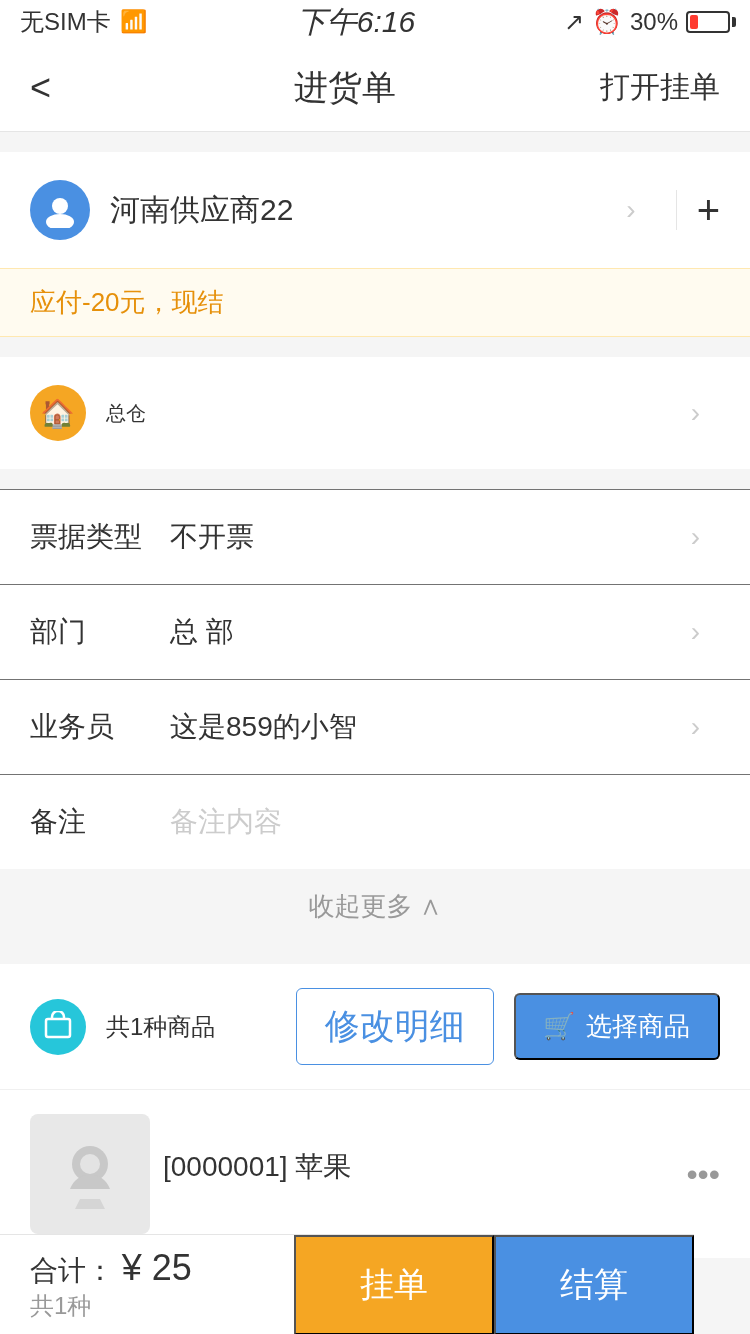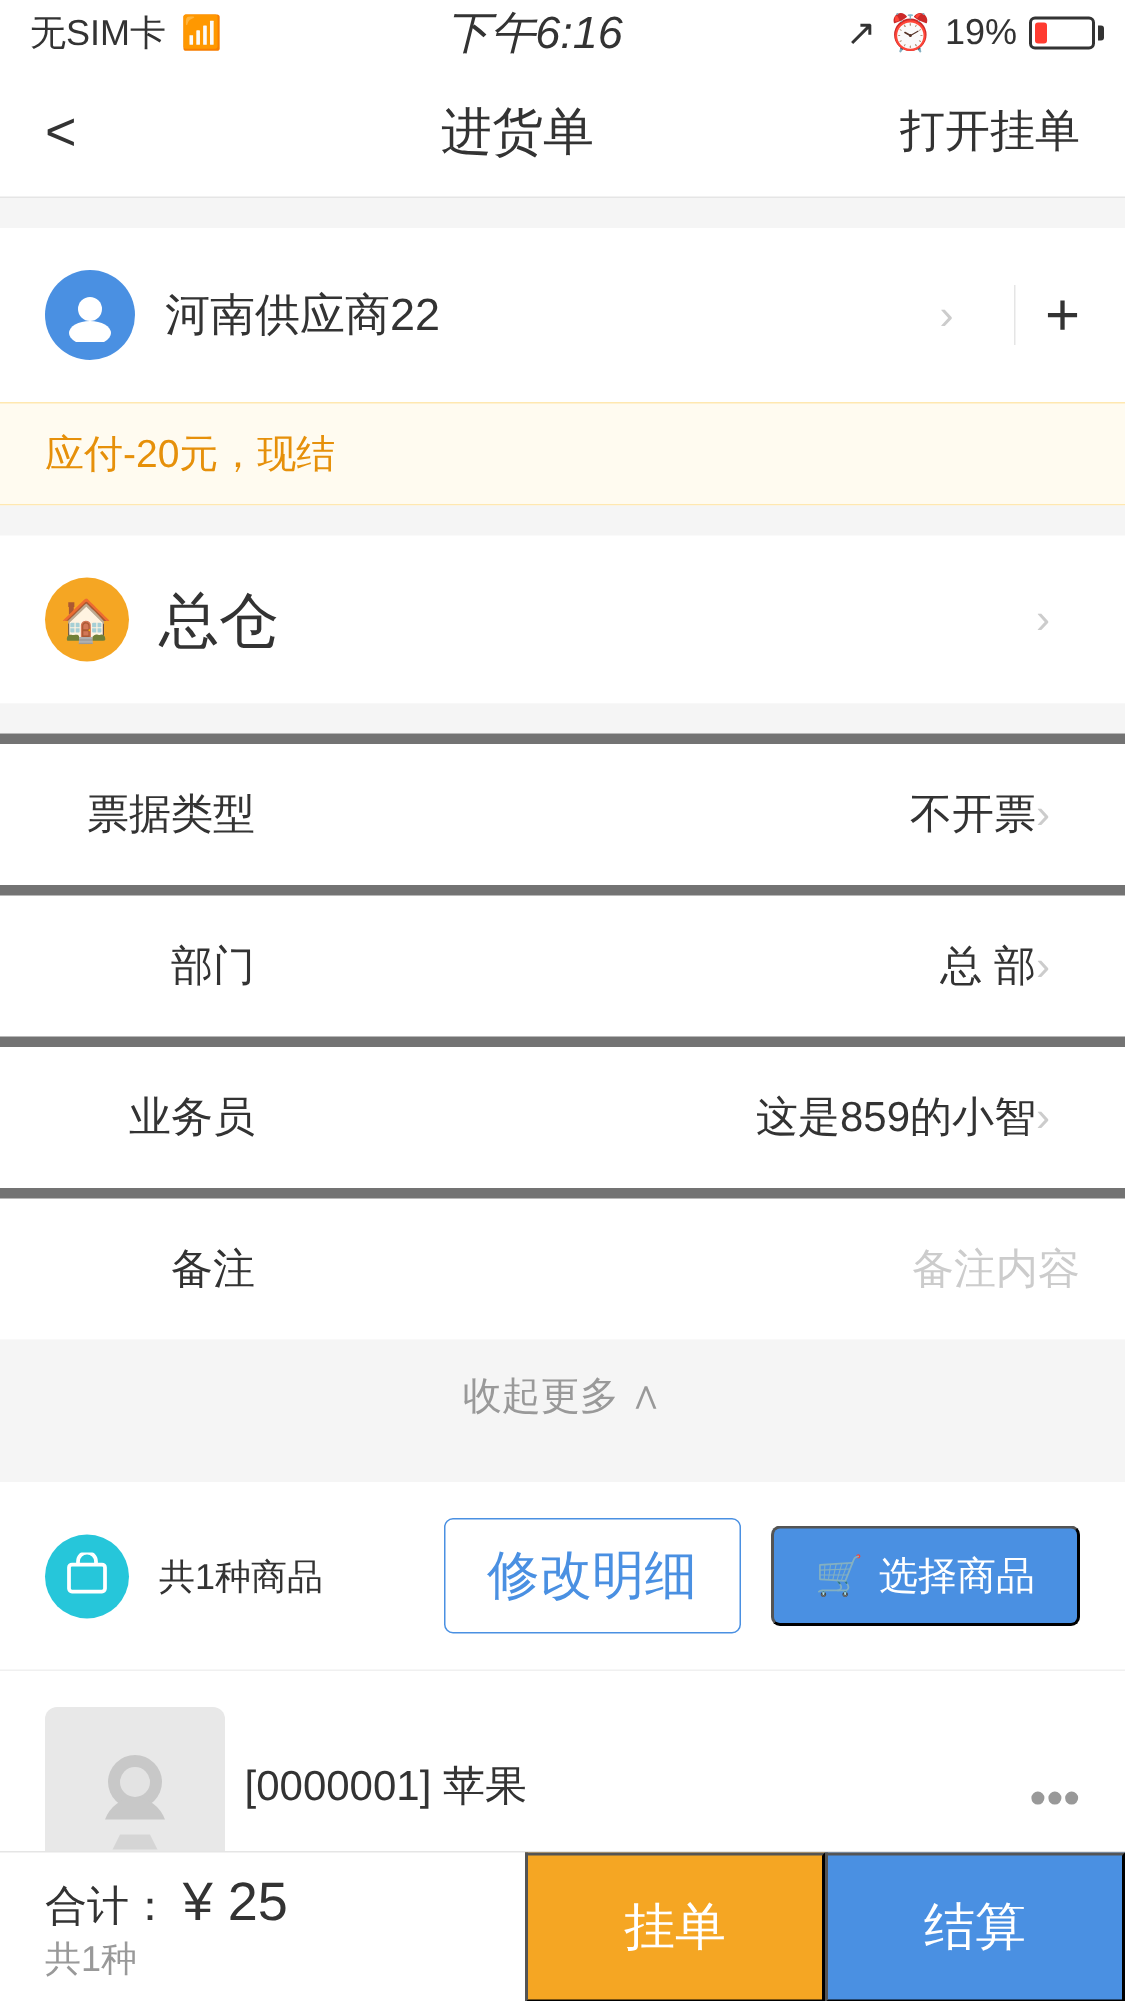--- a/index.html
+++ b/index.html
@@ -106,31 +106,30 @@
       align-items: center;
       padding: 28px 30px;
       background: #fff;
     }
     .warehouse-icon {
       width: 56px; height: 56px; border-radius: 50%; background: #f5a623;
       display: flex; align-items: center; justify-content: center;
       margin-right: 20px; font-size: 28px; flex-shrink: 0;
     }
     .warehouse-name {
-      flex: 1; font-size: 40px; color: #333;
+      flex: 1; font-size: 20px; color: #333;
     }
 
     
     .form-row {
       display: flex;
       align-items: center;
       padding: 28px 30px;
       background: #fff;
-      border-top: 7px solid #737373;
-      text-align: right;
+      border-top: 1px solid #737373;
     }
     .form-label {
       width: 140px; font-size: 28px; color: #333; flex-shrink: 0;
     }
     .form-value {
       flex: 1; font-size: 28px; color: #333;
     }
     .form-placeholder {
       flex: 1; font-size: 28px; color: #ccc;
     }
@@ -200,21 +199,21 @@
       color: #4a90e2;
     }
     .product-more {
       color: #999; font-size: 32px;
     }
 
     
     .footer {
       position: fixed;
       bottom: 0;
-      width: 750px;
+      width: 694px;
       height: 100px;
       display: flex;
       align-items: center;
       background: #fff;
       border-top: 1px solid #e5e5e5;
     }
     .footer-total {
       flex: 1;
       padding: 0 30px;
     }
@@ -243,21 +242,21 @@
 
 <div class="status-bar">
   <div class="status-left">
     <span>无SIM卡</span>
     <span class="wifi-icon">📶</span>
   </div>
   <div class="status-center">下午6:16</div>
   <div class="status-right">
     <span>↗</span>
     <span>⏰</span>
-    <span>19%</span>
+    <span>30%</span>
     <span class="battery-icon">
       <span class="battery-fill"></span>
     </span>
   </div>
 </div>
 
 <div class="nav-bar">
   <span class="nav-back">&lt;</span>
   <span class="nav-title">进货单</span>
   <span class="nav-action">打开挂单</span>

